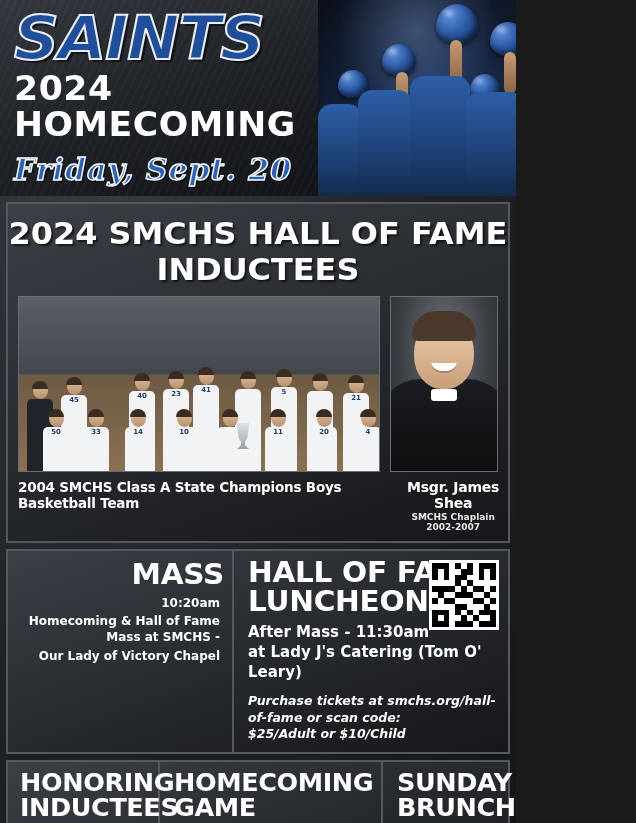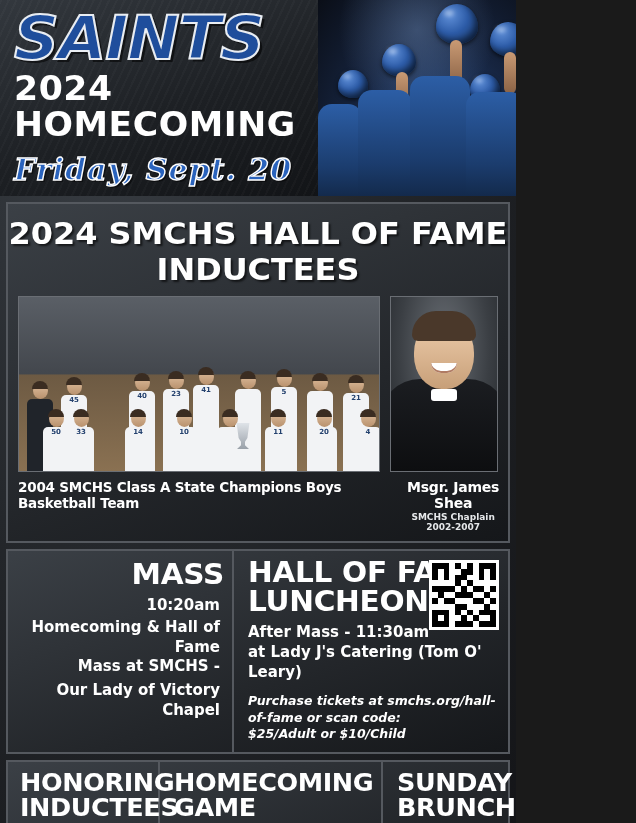--- a/index.html
+++ b/index.html
@@ -326,21 +326,21 @@
     font-size: 29px;
     color: #ffffff;
     line-height: 1;
     letter-spacing: -0.3px;
     transform: scaleX(1.02);
     transform-origin: left center;
   }
   .b-bold {
     font-family: "DejaVu Sans", sans-serif;
     font-weight: bold;
-    font-size: 15px;
+    font-size: 12px;
     color: #ffffff;
     line-height: 1.32;
     margin-top: 7px;
   }
   .b-bold.lg { font-size: 15px; }
   .b-ital {
     font-family: "DejaVu Sans", sans-serif;
     font-weight: bold;
     font-style: italic;
     font-size: 12.5px;
@@ -537,21 +537,21 @@
           </div>
 
         <div class="player" style="left:22px;">
             <div class="head">
               <div class="hair"></div>
             </div>
             <div class="torso" style="height:44px;">
               <div class="num">50</div>
             </div>
           </div>
-        <div class="player" style="left:47px;">
+        <div class="player" style="left:62px;">
             <div class="head">
               <div class="hair"></div>
             </div>
             <div class="torso" style="height:44px;">
               <div class="num">33</div>
             </div>
           </div>
         <div class="player" style="left:104px;">
             <div class="head">
               <div class="hair"></div>

